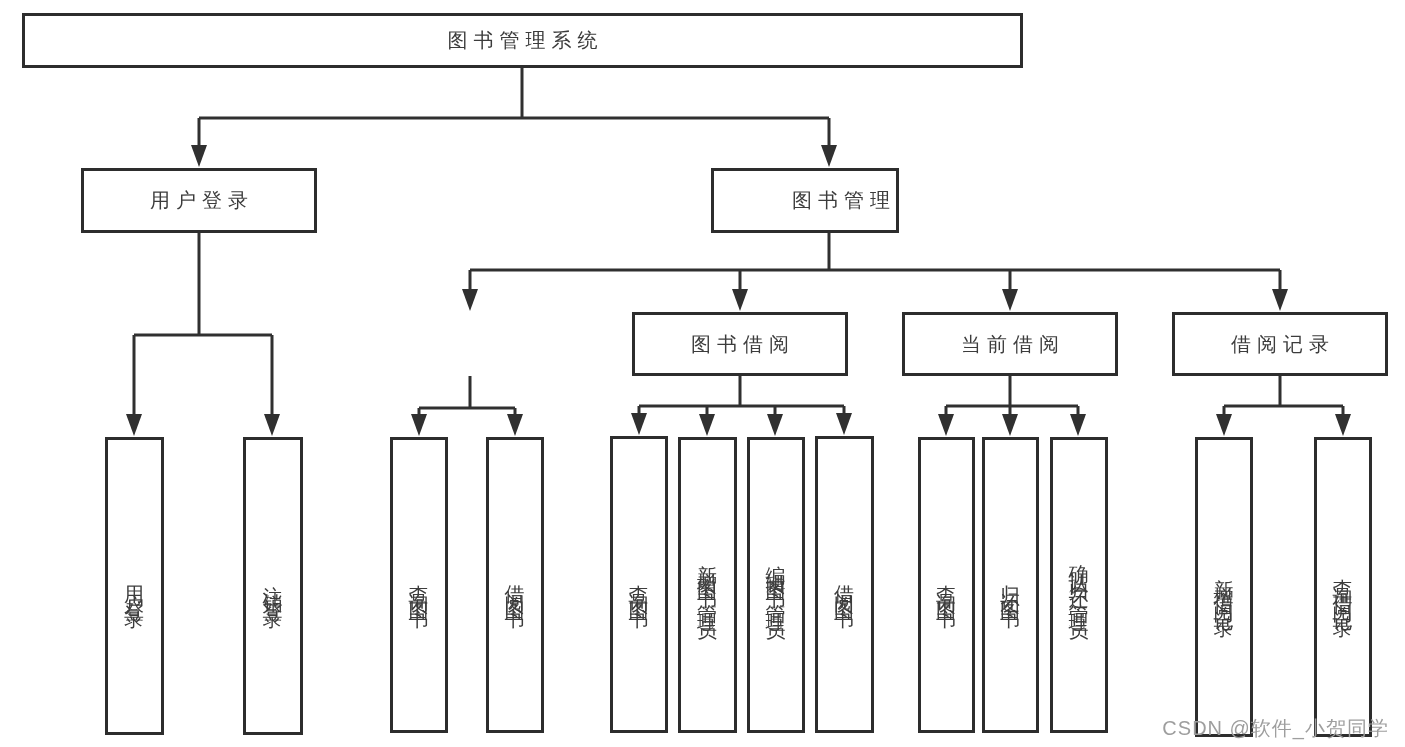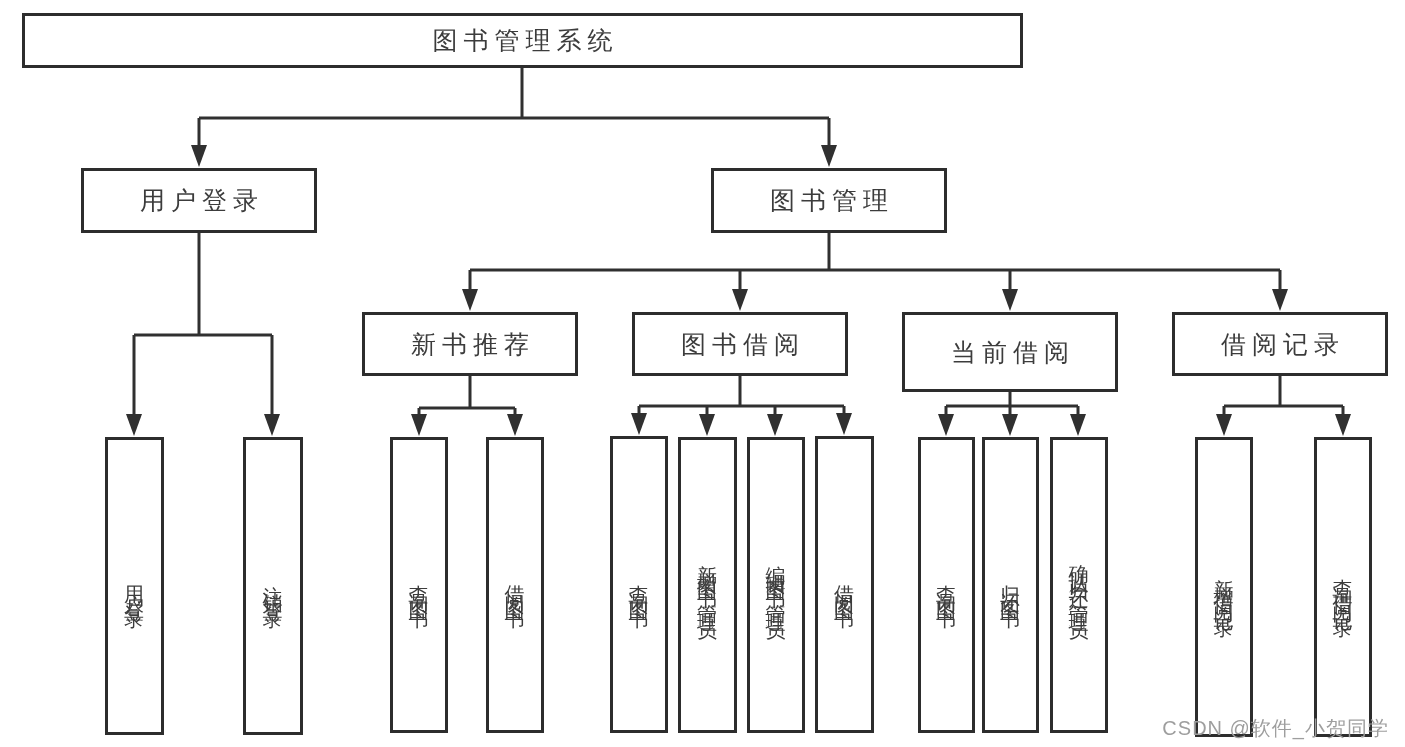--- a/index.html
+++ b/index.html
@@ -6,21 +6,21 @@
   #canvas{
     position:relative;width:1405px;height:747px;background:#ffffff;
     font-family:"Liberation Sans","DejaVu Sans",sans-serif;overflow:hidden;
   }
   .wires{position:absolute;left:0;top:0;width:1405px;height:747px;}
   .node{
     position:absolute;box-sizing:border-box;border:3px solid #2d2d2d;background:#ffffff;
     display:flex;align-items:center;justify-content:center;color:#3c3c3c;
   }
   .node.h span{
-    font-size:25px;letter-spacing:6px;padding-left:6px;white-space:nowrap;
+    font-size:20px;letter-spacing:6px;padding-left:6px;white-space:nowrap;
     color:#3c3c3c;
   }
   .node.v span{
     writing-mode:vertical-rl;text-orientation:mixed;
     font-size:20px;letter-spacing:8px;line-height:1;white-space:nowrap;
     color:#3c3c3c;
   }
   .watermark{
     position:absolute;top:715px;right:16px;font-size:20px;letter-spacing:1px;
     color:#9e9e9e;white-space:nowrap;
@@ -71,31 +71,28 @@
     </g>
   </svg>
 
   <div class="node h" style="left:22px;top:13px;width:1001px;height:55px;">
     <span>图书管理系统</span>
   </div>
 
   <div class="node h" style="left:81px;top:168px;width:236px;height:65px;">
     <span>用户登录</span>
   </div>
-  <div class="node h" style="left:711px;top:168px;width:236px;height:65px;">
+  <div class="node h" style="left:711px;top:168px;width:188px;height:65px;justify-content:flex-end;">
     <span>图书管理</span>
   </div>
 
-  <div class="node h" style="left:362px;top:312px;width:216px;height:64px;">
-    <span>新书推荐</span>
-  </div>
   <div class="node h" style="left:632px;top:312px;width:216px;height:64px;font-family:Liberation Serif, serif;">
     <span>图书借阅</span>
   </div>
-  <div class="node h" style="left:902px;top:312px;width:216px;height:80px;text-align:right;">
+  <div class="node h" style="left:902px;top:312px;width:216px;height:64px;text-align:right;">
     <span>当前借阅</span>
   </div>
   <div class="node h" style="left:1172px;top:312px;width:216px;height:64px;">
     <span>借阅记录</span>
   </div>
 
   <div class="node v" style="left:105px;top:437px;width:59px;height:298px;">
     <span>用户登录</span>
   </div>
   <div class="node v" style="left:243px;top:437px;width:60px;height:298px;">

